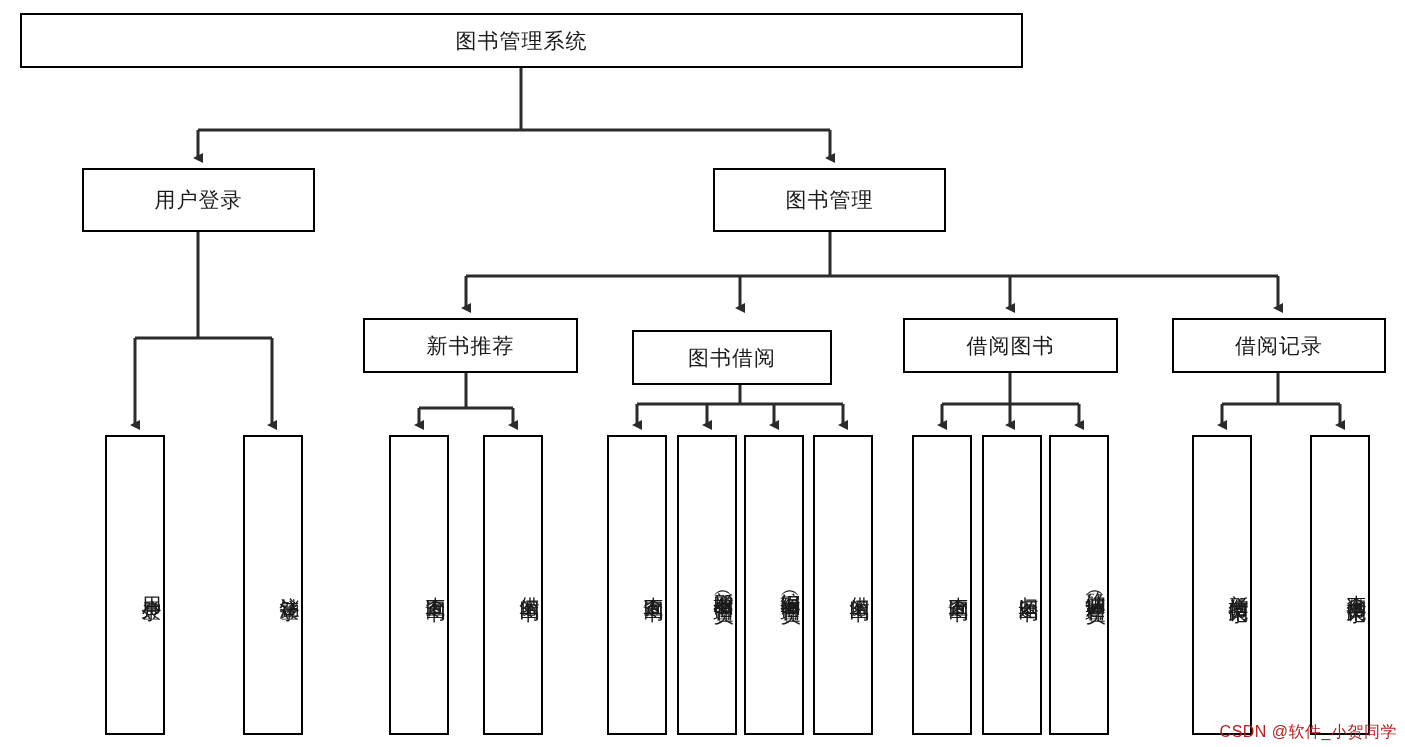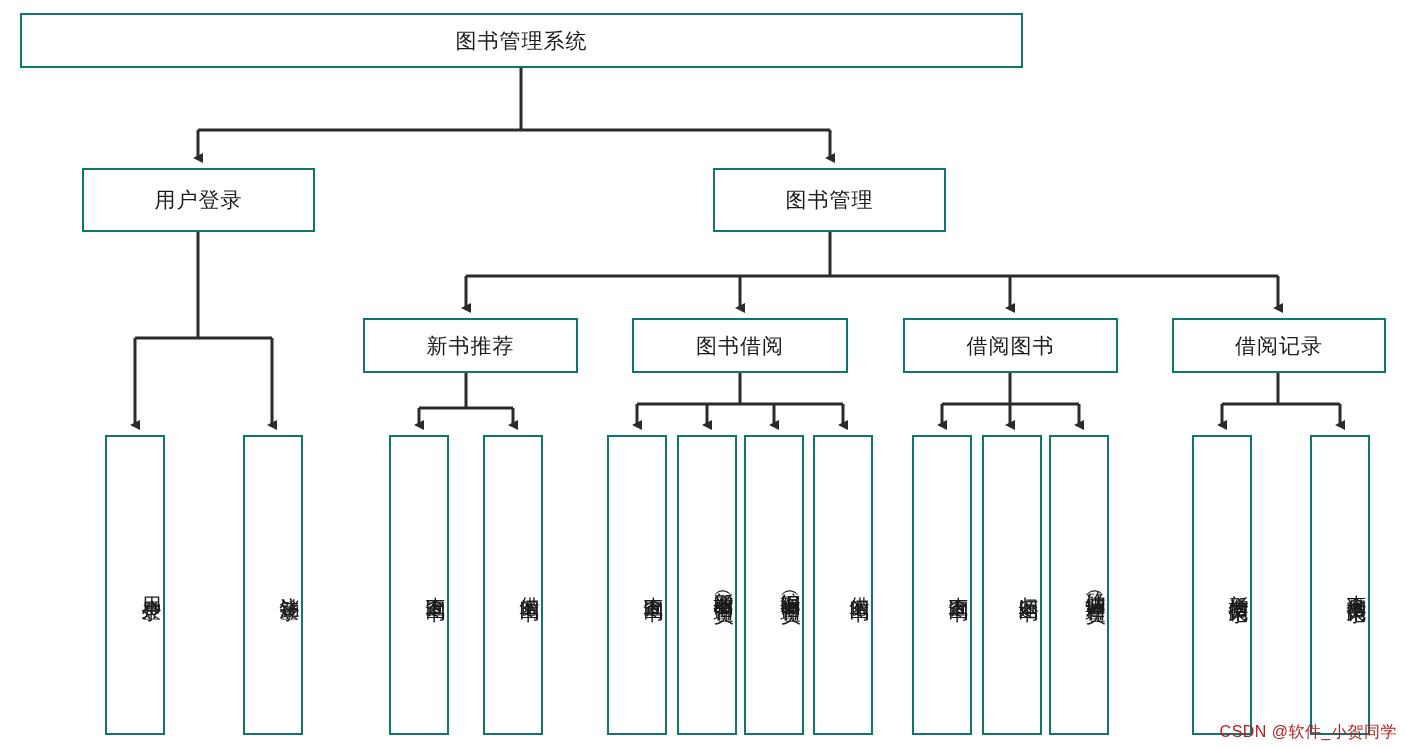--- a/index.html
+++ b/index.html
@@ -16,21 +16,21 @@
     overflow: hidden;
   }
   svg#connectors {
     position: absolute;
     left: 0; top: 0;
     width: 1405px; height: 747px;
     pointer-events: none;
   }
   .node {
     position: absolute;
-    border: 2px solid #0f766e;
+    border: 2px solid #000000;
     background: #ffffff;
     display: flex;
     align-items: center;
     justify-content: center;
     color: #1a1a1a;
     z-index: 2;
   }
   .node.horiz {
     font-size: 21px;
     letter-spacing: 1px;
@@ -126,21 +126,21 @@
   <div class="node horiz" style="left:82px; top:168px; width:233px; height:64px;">
     <span>用户登录</span>
   </div>
   <div class="node horiz" style="left:713px; top:168px; width:233px; height:64px;">
     <span>图书管理</span>
   </div>
 
   <div class="node horiz" style="left:363px; top:318px; width:215px; height:55px;">
     <span>新书推荐</span>
   </div>
-  <div class="node horiz" style="left:632px; top:318px; width:216px; height:55px;">
+  <div class="node horiz" style="left:632px; top:330px; width:200px; height:55px;">
     <span>图书借阅</span>
   </div>
   <div class="node horiz" style="left:903px; top:318px; width:215px; height:55px;">
     <span>借阅图书</span>
   </div>
   <div class="node horiz" style="left:1172px; top:318px; width:214px; height:55px;text-align:center;">
     <span>借阅记录</span>
   </div>
 
   <div class="node vert" style="left:105px; top:435px; width:60px; height:300px;">

